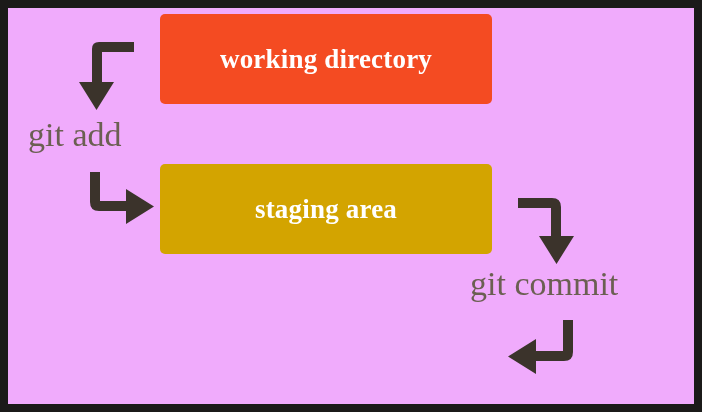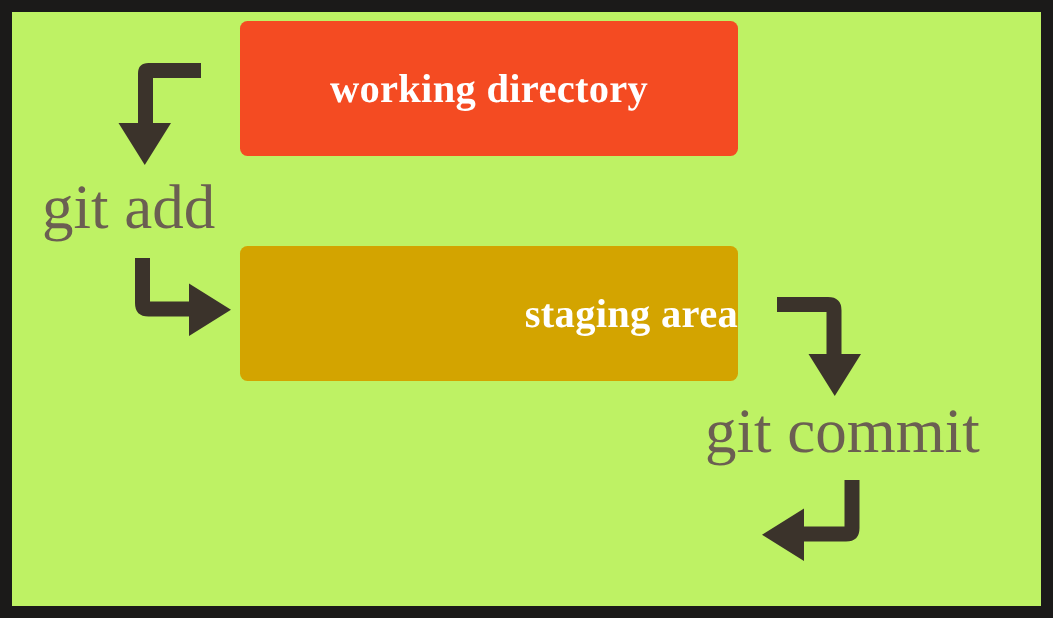--- a/index.html
+++ b/index.html
@@ -42,21 +42,21 @@
     left: 160px; top: 14px; width: 332px; height: 90px;
   }
   #box-staging {
     left: 160px; top: 164px; width: 332px; height: 90px;
   }
   #box-repository {
     left: 160px; top: 314px; width: 332px; height: 90px;
   }
   .cmd-label {
     position: absolute;
-    font-size: 42px;
+    font-size: 34px;
     white-space: nowrap;
     line-height: 1;
   }
   #label-git-add {
     left: 28px; top: 118px;
   }
   #label-git-commit {
     left: 470px; top: 267px;
   }
   .arrow-svg {
@@ -64,27 +64,27 @@
     overflow: visible;
   }
   #arrow-add-in  { left: 70px;  top: 30px;  width: 80px;  height: 85px; }
   #arrow-add-out { left: 78px;  top: 170px; width: 85px;  height: 60px; }
   #arrow-commit-in  { left: 512px; top: 190px; width: 80px; height: 78px; }
   #arrow-commit-out { left: 500px; top: 318px; width: 85px; height: 62px; }
 </style>
 </head>
 <body>
 
-<div id="canvas" style="background: #bef264;">
+<div id="canvas" style="background: #f0abfc;">
 
   <div class="stage-box" id="box-working" style="background: rgb(244, 75, 34);">
     <span class="stage-label" style="color: rgb(255, 255, 255);">working directory</span>
   </div>
 
-  <div class="stage-box" id="box-staging" style="background: rgb(211, 164, 0); justify-content: flex-end;">
+  <div class="stage-box" id="box-staging" style="background: rgb(211, 164, 0);">
     <span class="stage-label" style="color: rgb(255, 255, 255);">staging area</span>
   </div>
 
 
   <div class="cmd-label" id="label-git-add" style="color: rgb(107, 95, 82);">git add</div>
 
   <div class="cmd-label" id="label-git-commit" style="color: rgb(107, 95, 82);">git commit</div>
 
   <svg class="arrow-svg" id="arrow-add-in" viewBox="0 0 80 85">
     <path d="M 64 12

